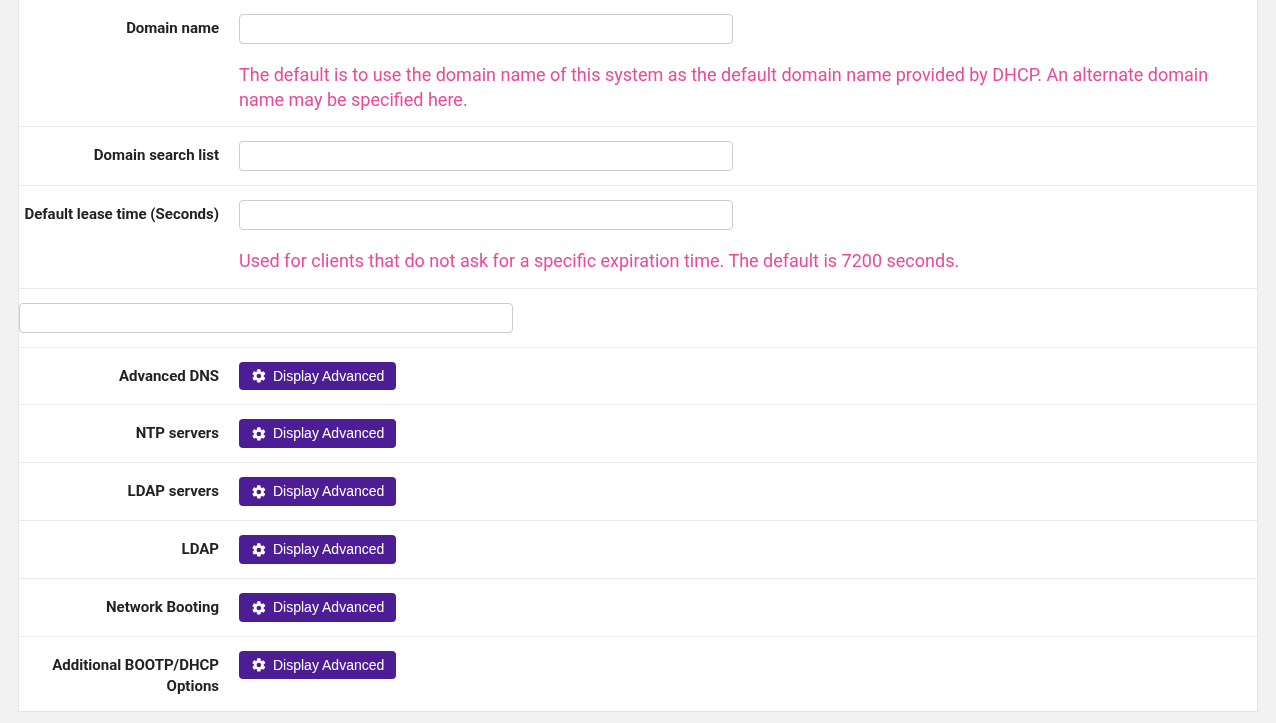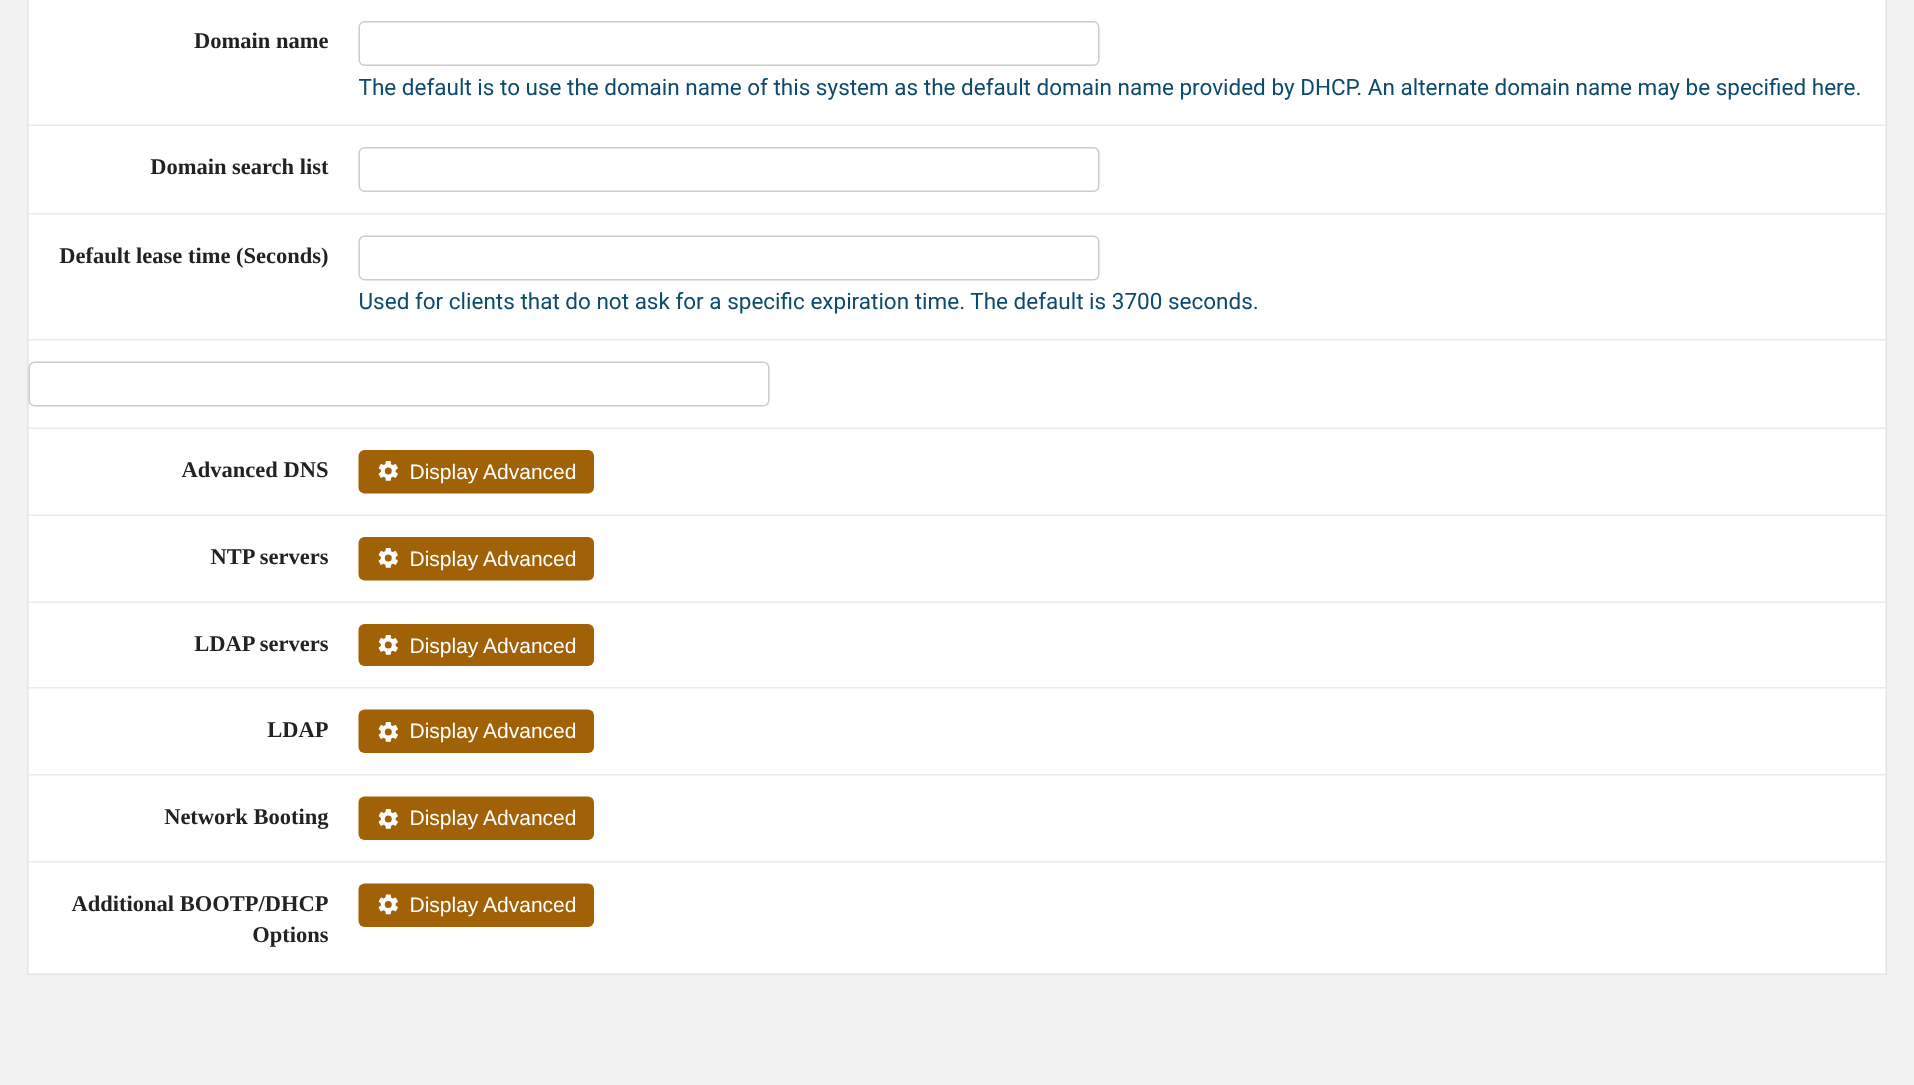--- a/index.html
+++ b/index.html
@@ -22,46 +22,45 @@
     }
     .form-row:last-child { border-bottom: none; }
     .form-label {
       flex: 0 0 220px;
       text-align: right;
       padding-right: 20px;
       font-weight: 700;
       color: #222;
       padding-top: 4px;
       line-height: 1.4;
-      font-family: Liberation Serif, serif;
     }
     .form-control-wrap {
       flex: 1;
     }
     .text-input {
       width: 494px;
       max-width: 100%;
       height: 30px;
       padding: 4px 10px;
       font-size: 14px;
       border: 1px solid #ccc;
       border-radius: 4px;
       background: #fff;
       color: #333;
     }
     .help-text {
-      color: #0c4a6e;
-      margin-top: 4px;
-      font-size: 15px;
+      color: #ec4899;
+      margin-top: 18px;
+      font-size: 18px;
       line-height: 1.4;
     }
     .btn-advanced {
       display: inline-flex;
-      align-items: center;
-      background: #a16207;
+      align-items: flex-end;
+      background: #4c1d95;
       color: #fff;
       border: none;
       border-radius: 4px;
       padding: 6px 12px;
       font-size: 14px;
       cursor: pointer;
       line-height: 1.2;
     }
     .btn-advanced svg { margin-right: 6px; }
   </style>
@@ -82,21 +81,21 @@
     <div class="form-label">Domain search list</div>
     <div class="form-control-wrap">
       <input type="text" class="text-input" value="" style="">
     </div>
   </div>
 
   <div class="form-row">
     <div class="form-label">Default lease time (Seconds)</div>
     <div class="form-control-wrap">
       <input type="text" class="text-input" value="" style="">
-      <div class="help-text">Used for clients that do not ask for a specific expiration time. The default is 3700 seconds.</div>
+      <div class="help-text">Used for clients that do not ask for a specific expiration time. The default is 7200 seconds.</div>
     </div>
   </div>
 
   <div class="form-row">
     <div class="form-control-wrap">
       <input type="text" class="text-input" value="" style="">
     </div>
   </div>
 
   <div class="form-row">

